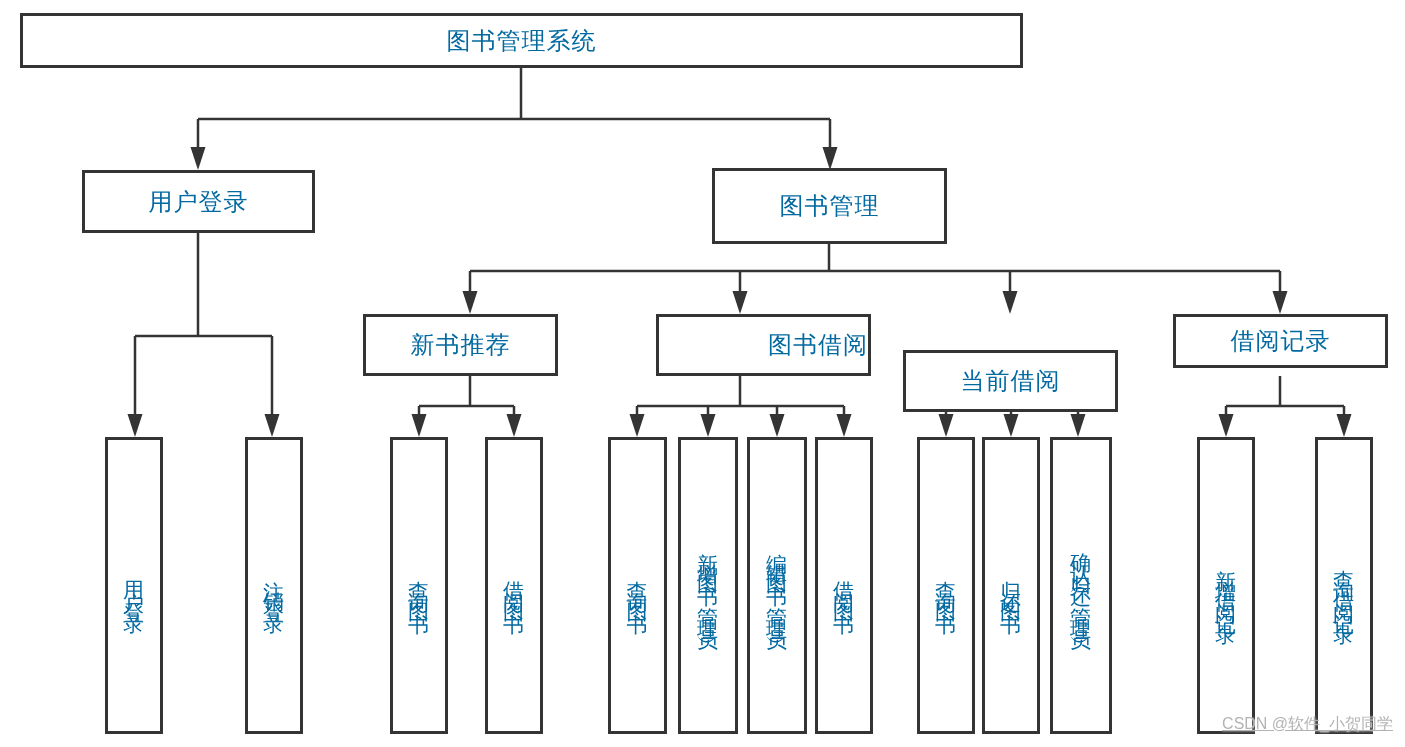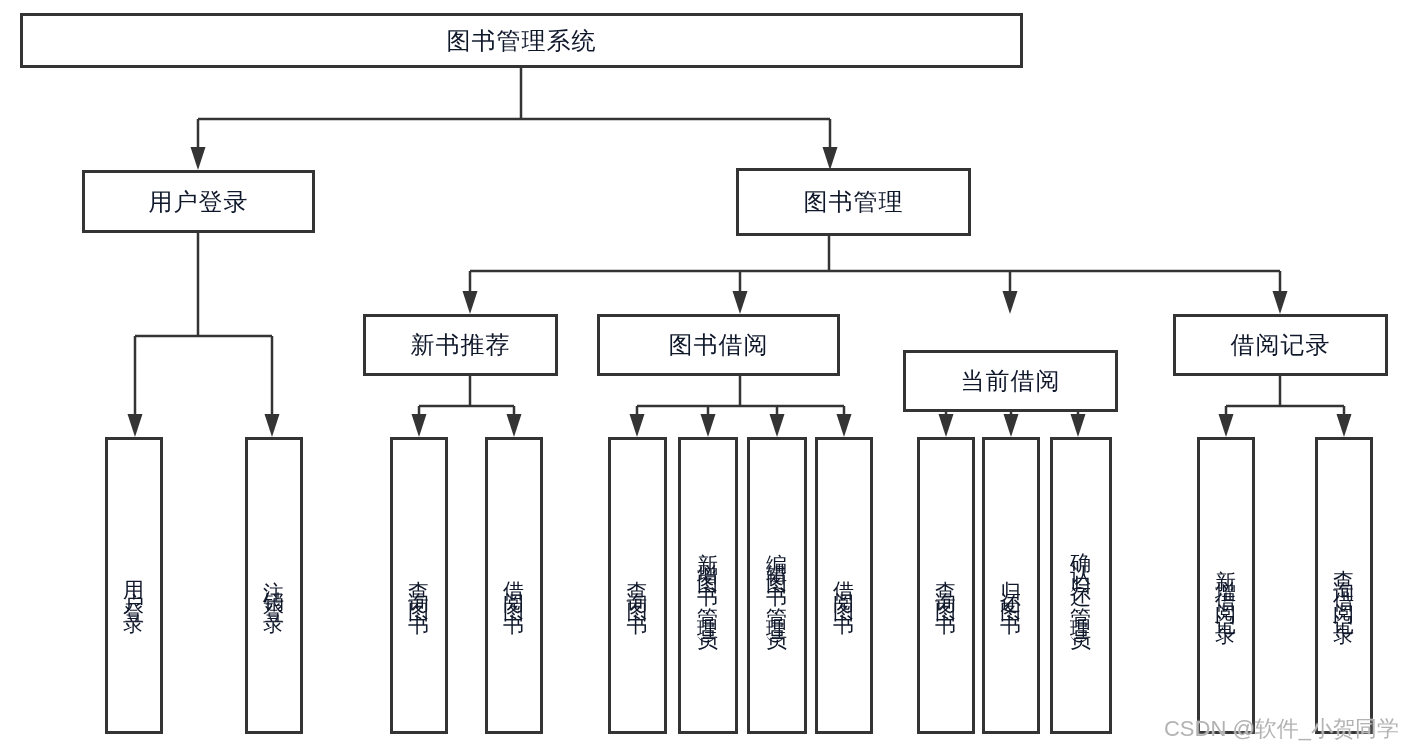--- a/index.html
+++ b/index.html
@@ -10,41 +10,42 @@
     overflow:hidden;
     font-family:"Liberation Sans","DejaVu Sans",sans-serif;
   }
   .connectors{position:absolute;left:0;top:0;width:1405px;height:747px;z-index:1;}
   .node{
     position:absolute;
     box-sizing:border-box;
     border:3px solid #343434;
     background:#ffffff;
     display:flex;align-items:center;justify-content:center;
-    color:#0f172a;
+    color:#0369a1;
     z-index:2;
   }
   .node.h{font-size:24px;letter-spacing:1px;white-space:nowrap;}
   .node.leaf{
     font-size:21px;
   }
   .node.leaf span{
     writing-mode:vertical-rl;
     text-orientation:mixed;
     letter-spacing:11px;
     line-height:1;
   }
   .watermark{
     position:absolute;
-    right:6px;top:714px;
+    right:12px;top:714px;
     z-index:3;
-    font-size:22px;
+    font-size:16px;
     color:#b3b3b3;
     text-shadow:0 0 2px #ffffff;
     white-space:nowrap;
+    text-decoration:underline;
   }
 </style>
 </head>
 <body>
 
 <div class="stage">
 
   <svg class="connectors" viewBox="0 0 1405 747" xmlns="http://www.w3.org/2000/svg">
     <g stroke="#343434" stroke-width="2.5" fill="none">
 
@@ -88,34 +89,34 @@
     </g>
   </svg>
 
   <div class="node h" style="left:20px;top:13px;width:1003px;height:55px;">
     <span>图书管理系统</span>
   </div>
 
   <div class="node h" style="left:82px;top:170px;width:233px;height:63px;">
     <span>用户登录</span>
   </div>
-  <div class="node h" style="left:736px;top:168px;width:235px;height:68px;">
+  <div class="node h" style="left:712px;top:168px;width:235px;height:76px;">
     <span>图书管理</span>
   </div>
 
   <div class="node h" style="left:363px;top:314px;width:195px;height:62px;">
     <span>新书推荐</span>
   </div>
-  <div class="node h" style="left:597px;top:314px;width:243px;height:62px;">
+  <div class="node h" style="left:656px;top:314px;width:215px;height:62px;justify-content:flex-end;">
     <span>图书借阅</span>
   </div>
   <div class="node h" style="left:903px;top:314px;width:215px;height:62px;margin-top:36px;">
     <span>当前借阅</span>
   </div>
-  <div class="node h" style="left:1173px;top:314px;width:215px;height:62px;">
+  <div class="node h" style="left:1173px;top:314px;width:215px;height:54px;">
     <span>借阅记录</span>
   </div>
 
   <div class="node leaf" style="left:105px;top:437px;width:58px;height:297px;">
     <span>用户登录</span>
   </div>
   <div class="node leaf" style="left:245px;top:437px;width:58px;height:297px;">
     <span>注销登录</span>
   </div>
 

